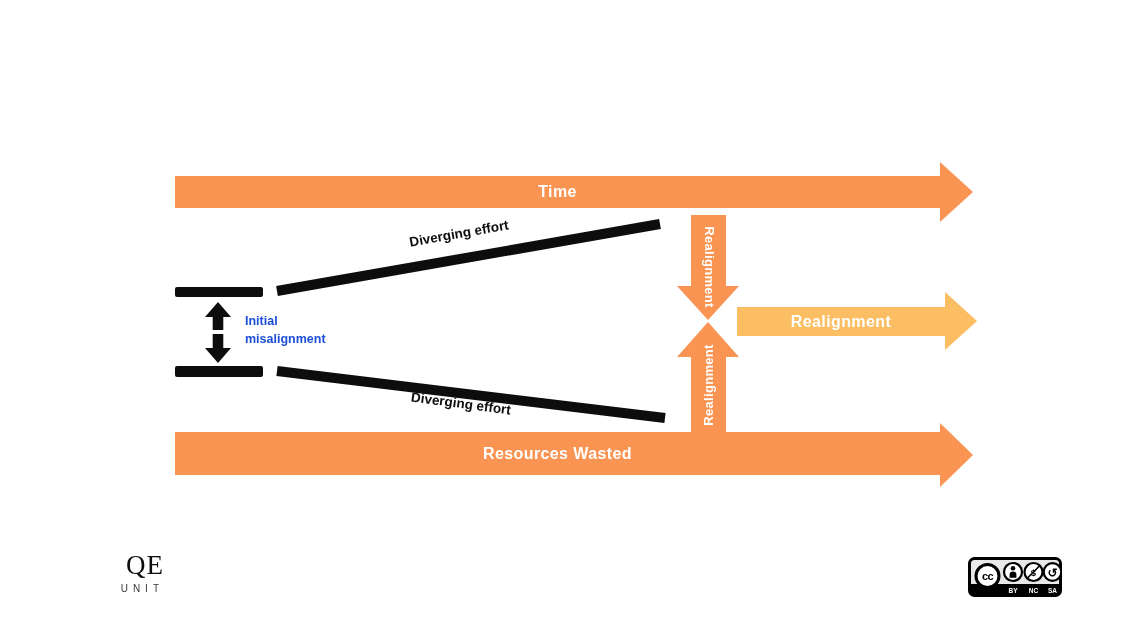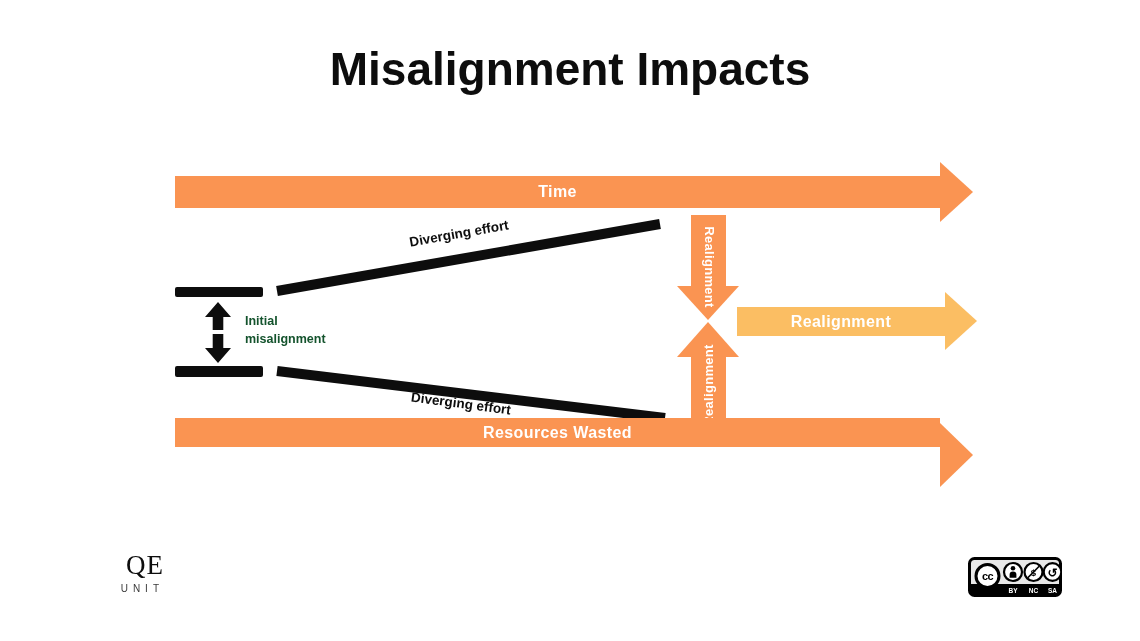--- a/index.html
+++ b/index.html
@@ -11,21 +11,21 @@
   
   .hbody{position:absolute;display:flex;align-items:center;justify-content:center;}
   .hbody.orange{background:var(--orange);}
   .hbody.light{background:var(--lightOrange);}
   .hlabel{color:#ffffff;font-weight:bold;font-size:16px;letter-spacing:0.4px;}
 
   .time-body{left:175px;top:176px;width:765px;height:32px;}
   .time-head{position:absolute;left:940px;top:162px;width:0;height:0;
              border-top:30px solid transparent;border-bottom:30px solid transparent;
              border-left:33px solid var(--orange);}
-  .res-body{left:175px;top:418px;width:765px;height:29px;}
+  .res-body{left:175px;top:432px;width:765px;height:43px;}
   .res-head{position:absolute;left:940px;top:423px;width:0;height:0;
             border-top:32px solid transparent;border-bottom:32px solid transparent;
             border-left:33px solid var(--orange);}
   .fru-body{left:737px;top:307px;width:208px;height:29px;}
   .fru-head{position:absolute;left:945px;top:292px;width:0;height:0;
             border-top:29.5px solid transparent;border-bottom:29.5px solid transparent;
             border-left:32px solid var(--lightOrange);}
 
   
   .vbody{position:absolute;background:var(--orange);}
@@ -44,37 +44,36 @@
 
   .overlay{position:absolute;left:0;top:0;pointer-events:none;}
   .ink{fill:var(--ink);}
   .inkline{stroke:var(--ink);stroke-width:10;}
 
   .diag-label{position:absolute;width:128px;text-align:center;color:#0d0d0d;
               font-weight:bold;font-size:13.5px;}
   .dl-top{left:395px;top:226px;transform:rotate(-10deg);}
   .dl-bottom{left:397px;top:396px;transform:rotate(7.5deg);}
 
-  .init-label{position:absolute;left:245px;top:312px;color:#14532d;font-weight:bold;
+  .init-label{position:absolute;left:245px;top:312px;color:#1d4ed8;font-weight:bold;
               font-size:12.5px;line-height:1.45;}
 
   
   .qe{position:absolute;left:94px;top:552px;width:70px;text-align:right;}
   .qe-main{font-family:"Liberation Serif",serif;font-size:27px;color:#0d0d0d;
            letter-spacing:1px;line-height:1;}
   .qe-sub{font-size:10px;letter-spacing:5px;color:#3a3a3a;margin-top:4px;
           padding-left:5px;}
   .cc-badge{position:absolute;left:968px;top:557px;}
 </style>
 </head>
 <body>
 
 <div class="canvas">
 
-  <h1 class="title">Misalignment Impacts</h1>
 
   <div class="hbody orange time-body">
     <span class="hlabel">Time</span>
   </div>
   <div class="time-head"></div>
 
   <svg class="overlay" width="1140" height="641" viewBox="0 0 1140 641">
     <rect class="ink" x="175" y="287" width="88" height="10" rx="2"></rect>
     <rect class="ink" x="175" y="366" width="88" height="11" rx="2"></rect>
     <line class="inkline" x1="277" y1="291" x2="660" y2="224"></line>

